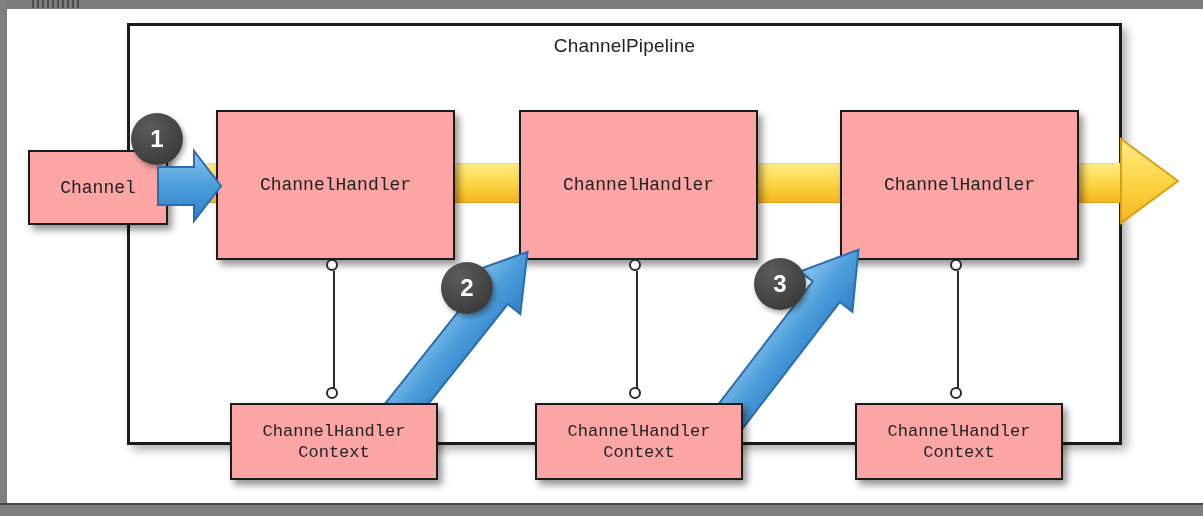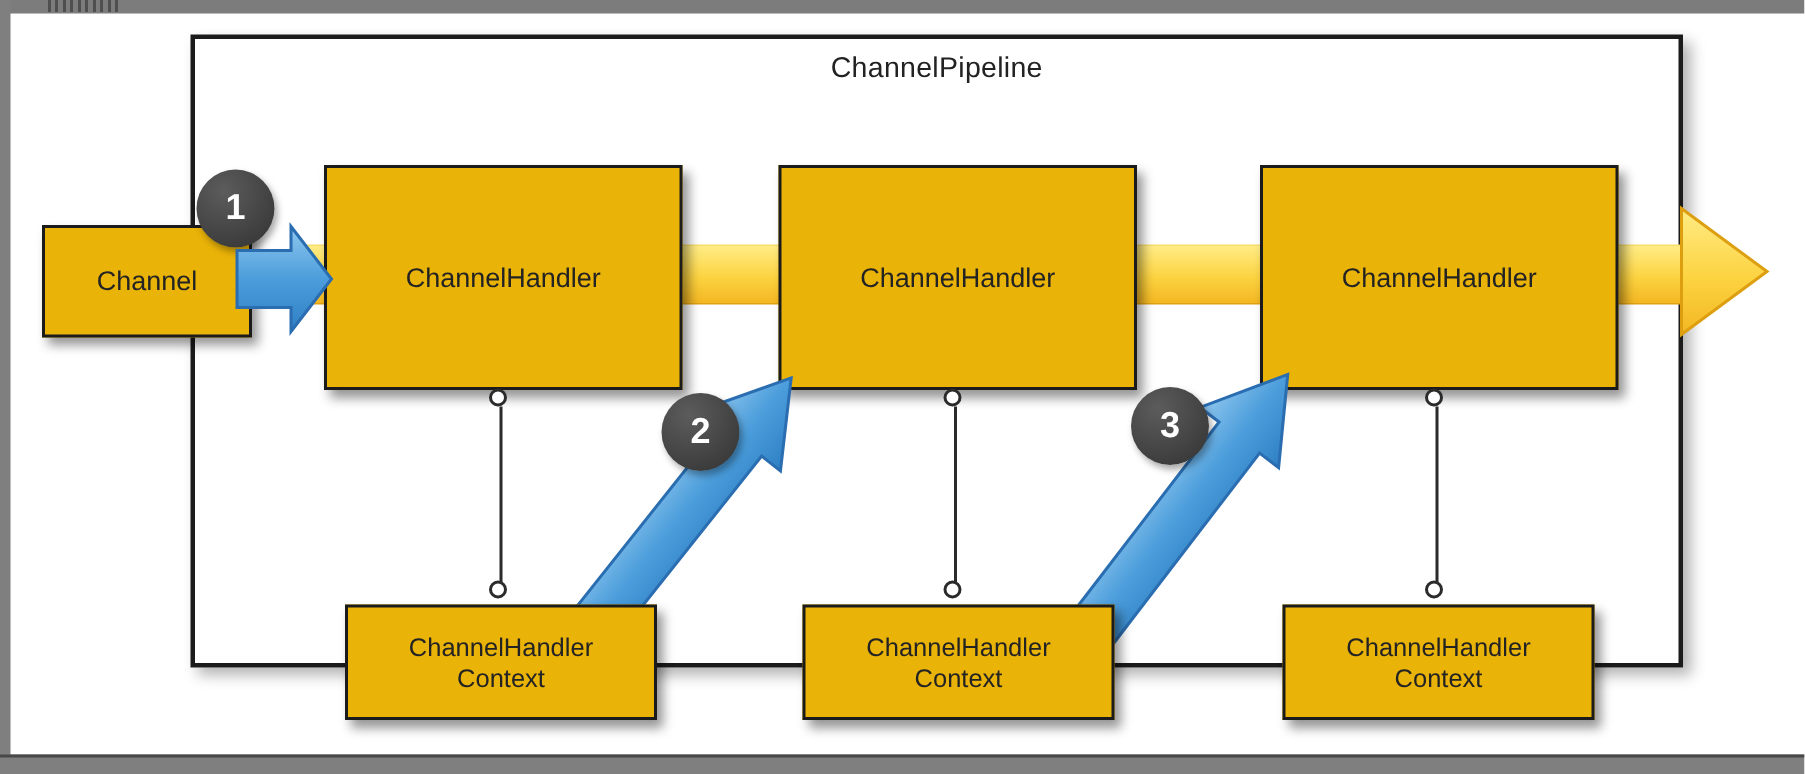--- a/index.html
+++ b/index.html
@@ -33,24 +33,24 @@
   
   .flow-band {
     left:197px; top:163px; width:925px; height:40px; z-index:2;
     background:linear-gradient(180deg,#ffec85 0%,#fcd341 55%,#f3b722 100%);
     border-top:1px solid #f7dd6a; border-bottom:1px solid #e2a014;
   }
   .flow-head { left:1120px; top:136px; z-index:2; }
 
   
   .box {
-    background:#eab308; border:2px solid #1b1b1b;
+    background:#fca5a5; border:2px solid #1b1b1b;
     box-shadow:4px 5px 7px rgba(0,0,0,.42);
     display:flex; align-items:center; justify-content:center;
-    color:#232323; text-align:center;
+    color:#232323; text-align:center;font-family:Liberation Mono, monospace;
   }
   .handler { top:110px; width:239px; height:150px; font-size:18px; z-index:3; }
   .h1 { left:216px; } .h2 { left:519px; } .h3 { left:840px; }
   .channel-box { left:28px; top:150px; width:140px; height:75px; font-size:18px; z-index:4; }
   .context { top:403px; width:208px; height:77px; font-size:17px; line-height:21px;
              flex-direction:column; z-index:6; }
   .c1 { left:230px; } .c2 { left:535px; } .c3 { left:855px; }
 
   
   .connector-line { width:2px; height:122px; top:271px; background:#2b2b2b; z-index:2; }

